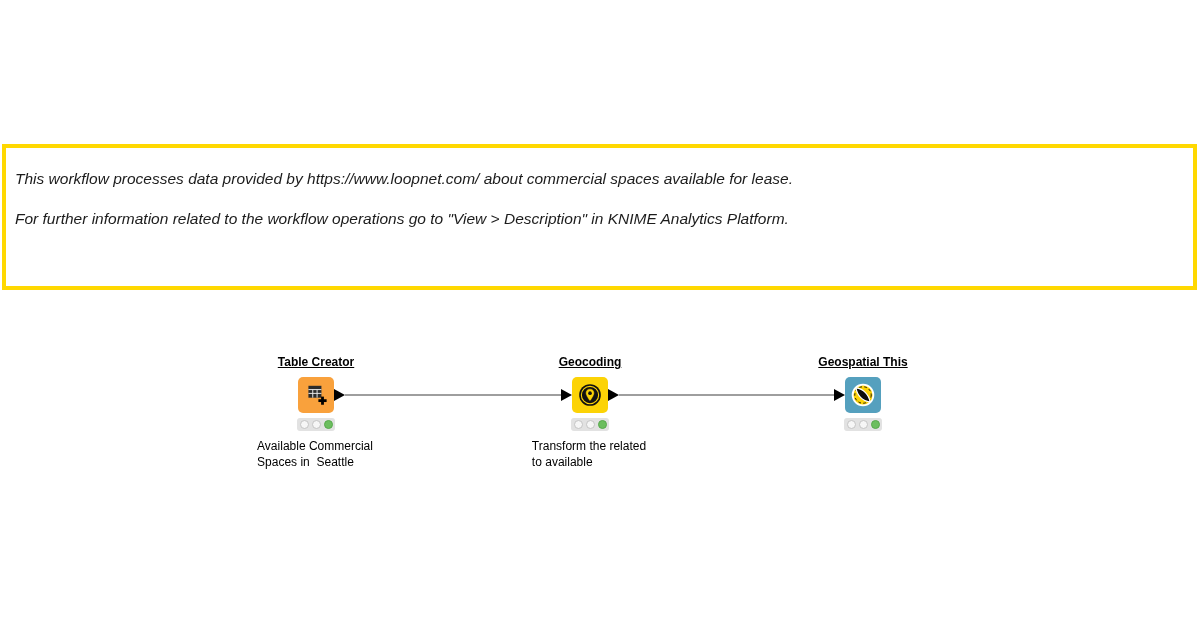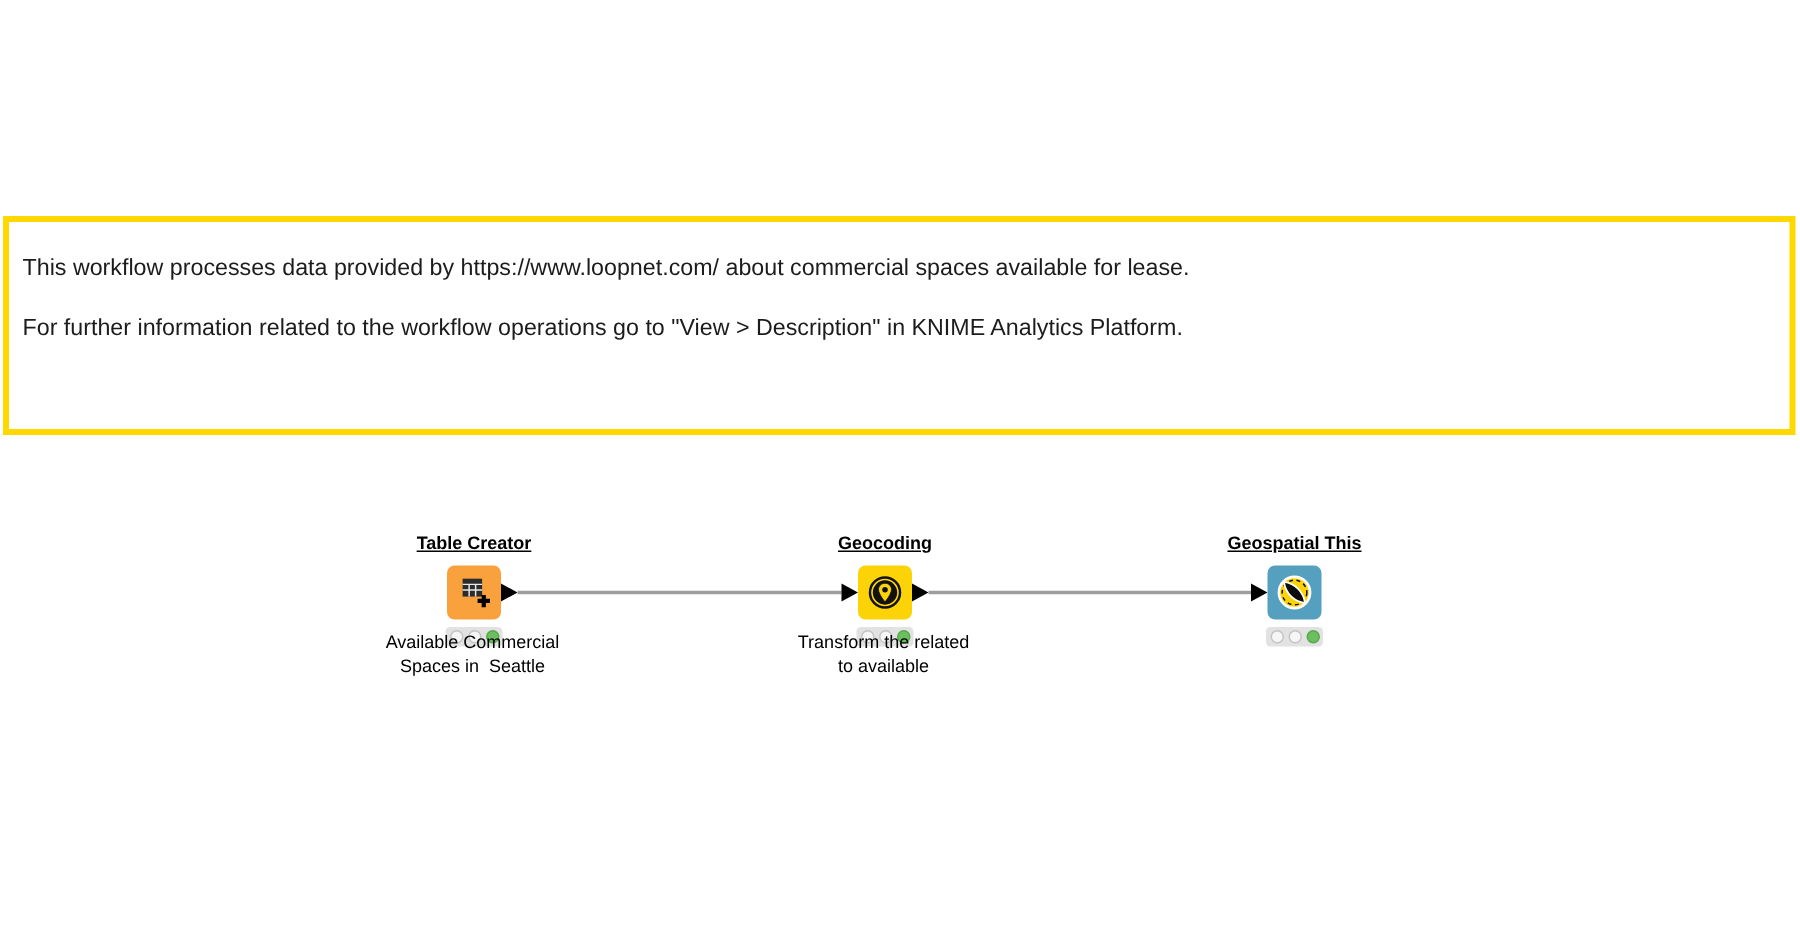--- a/index.html
+++ b/index.html
@@ -16,20 +16,21 @@
   .annotation {
     position: absolute;
     left: 2px;
     top: 144px;
     width: 1195px;
     height: 146px;
     box-sizing: border-box;
     border: 4px solid #FFD800;
     background: #ffffff;
     padding: 11px 8px 0 9px;
+    font-style: italic;
   }
   .annotation p {
     margin: 0;
     font-size: 15.5px;
     line-height: 40px;
     color: #1c1c1c;
     white-space: pre;
   }
 
   
@@ -68,23 +69,22 @@
   .lamp {
     width: 9px;
     height: 9px;
     border-radius: 50%;
     box-sizing: border-box;
     border: 1px solid #C4C4C4;
   }
   .lamp.green { border-color: #57A94C; }
   .node-caption {
     position: absolute;
-    top: 420px;
+    top: 438px;
     transform: translateX(-50%);
-    text-align: center;
     font-size: 12px;
     line-height: 16px;
     color: #000;
   }
   .node-caption div { white-space: pre; }
 
   .wires {
     position: absolute;
     left: 0;
     top: 0;

